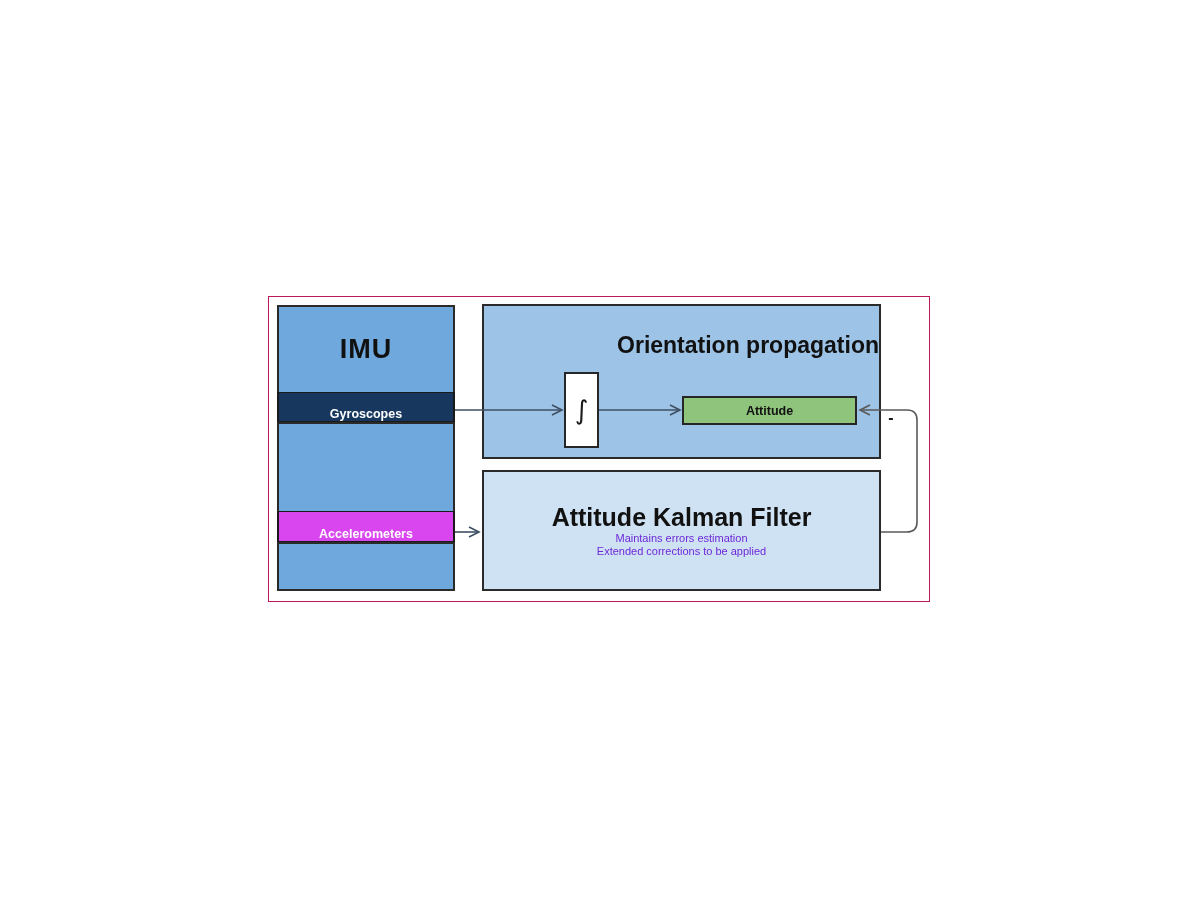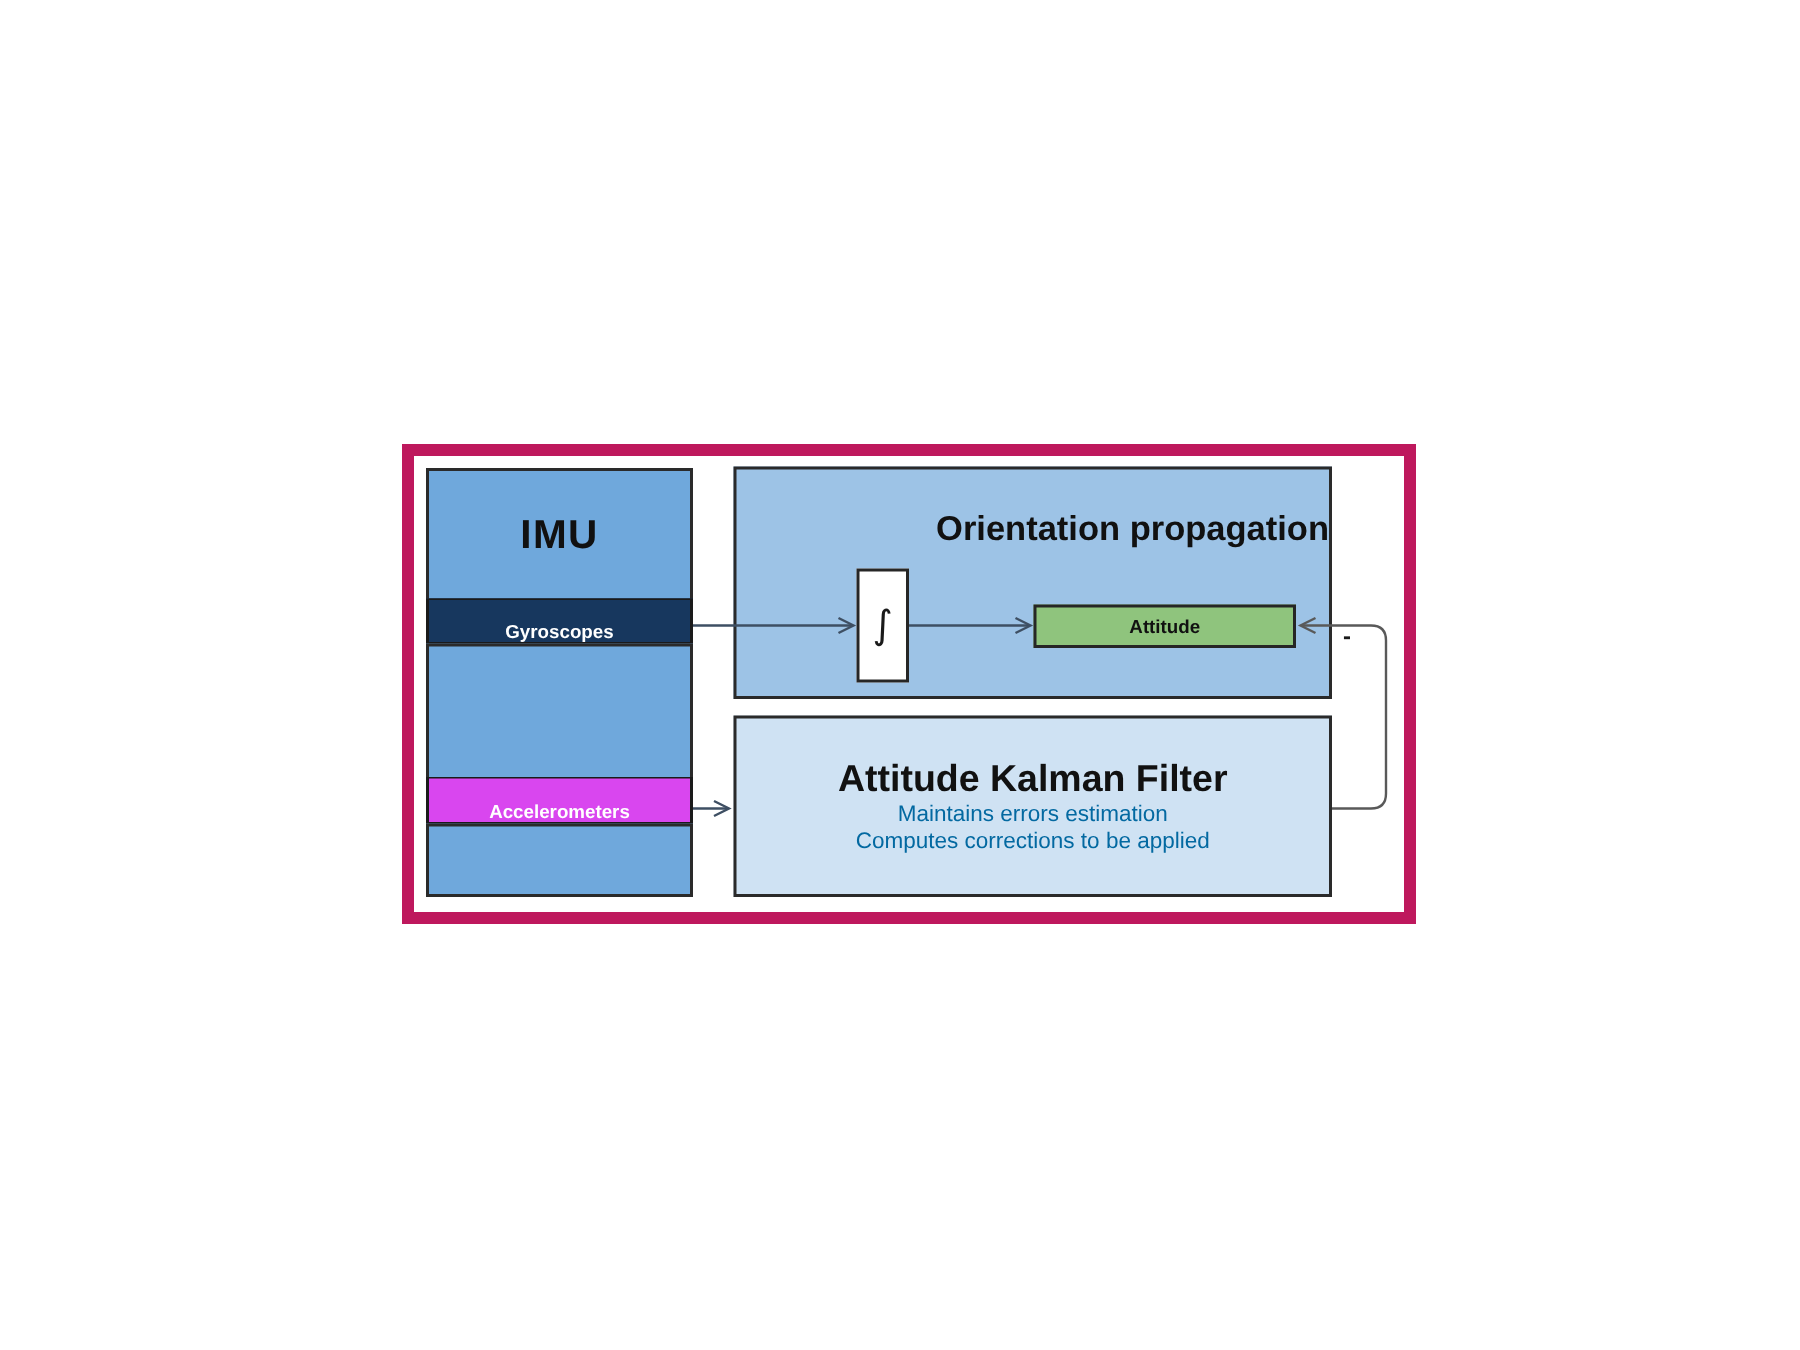--- a/index.html
+++ b/index.html
@@ -14,21 +14,21 @@
     height: 900px;
     background: #ffffff;
     overflow: hidden;
   }
   .frame {
     position: absolute;
     left: 268px;
     top: 296px;
     width: 660px;
     height: 304px;
-    border: 8px solid #be185d;
+    border: 1px solid #be185d;
     background: #ffffff;
   }
   .frame > * { position: absolute; }
 
   
   .imu-block {
     left: 8px;
     top: 8px;
     width: 178px;
     height: 286px;
@@ -141,22 +141,22 @@
     justify-content: center;
     padding-top: 2px;
   }
   .ekf-title {
     font-size: 25px;
     font-weight: bold;
     color: #111111;
     line-height: 1.1;
   }
   .ekf-sub {
-    font-size: 15px;
-    color: #0369a1;
+    font-size: 11px;
+    color: #6d28d9;
     line-height: 1.25;
   }
 
   
   .connector-layer {
     left: 0;
     top: 0;
     width: 660px;
     height: 304px;
     pointer-events: none;
@@ -200,21 +200,21 @@
       <span class="integrator-symbol">∫</span>
     </div>
 
     <div class="attitude-box">
       <span class="attitude-label">Attitude</span>
     </div>
 
     <div class="ekf-block">
       <div class="ekf-title">Attitude Kalman Filter</div>
       <div class="ekf-sub">Maintains errors estimation</div>
-      <div class="ekf-sub">Computes corrections to be applied</div>
+      <div class="ekf-sub">Extended corrections to be applied</div>
     </div>
 
     <svg class="connector-layer" viewBox="0 0 660 304" xmlns="http://www.w3.org/2000/svg">
 
       <g stroke="#3e4f63" stroke-width="1.6" fill="none">
         <line x1="186" y1="113" x2="292" y2="113"></line>
         <polyline points="283,108 293,113 283,118"></polyline>
       </g>
 
       <g stroke="#3e4f63" stroke-width="1.6" fill="none">

